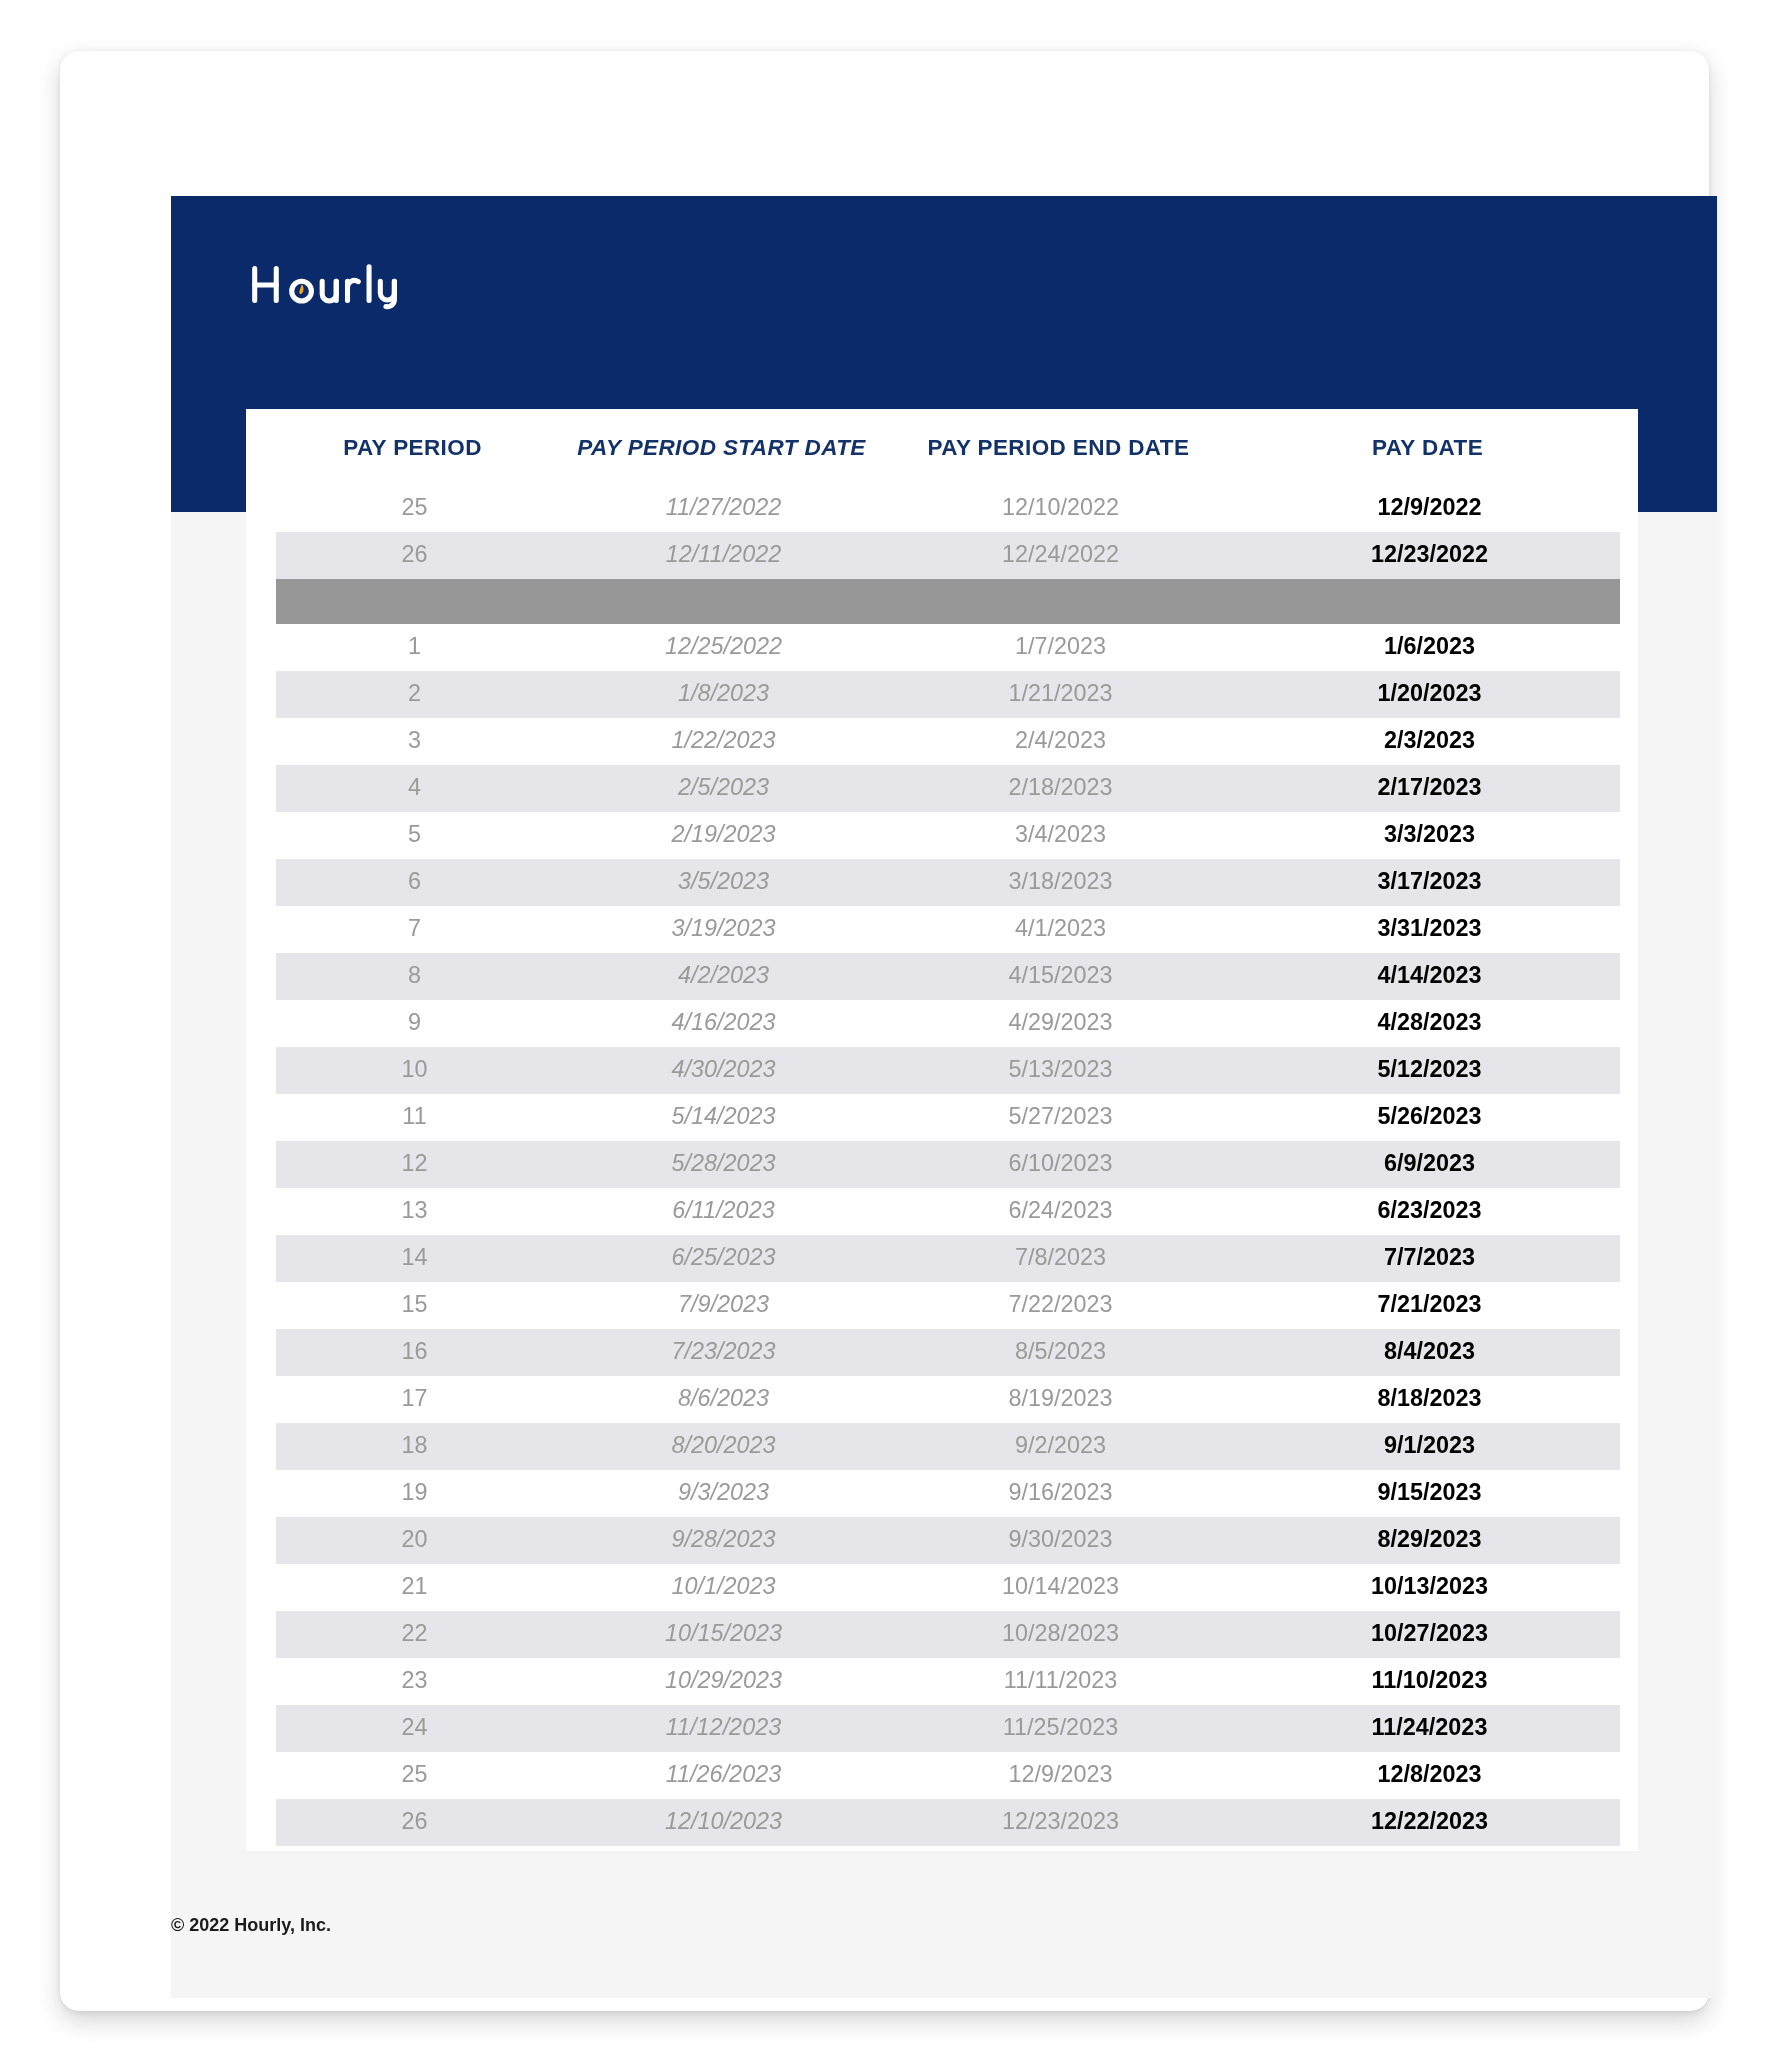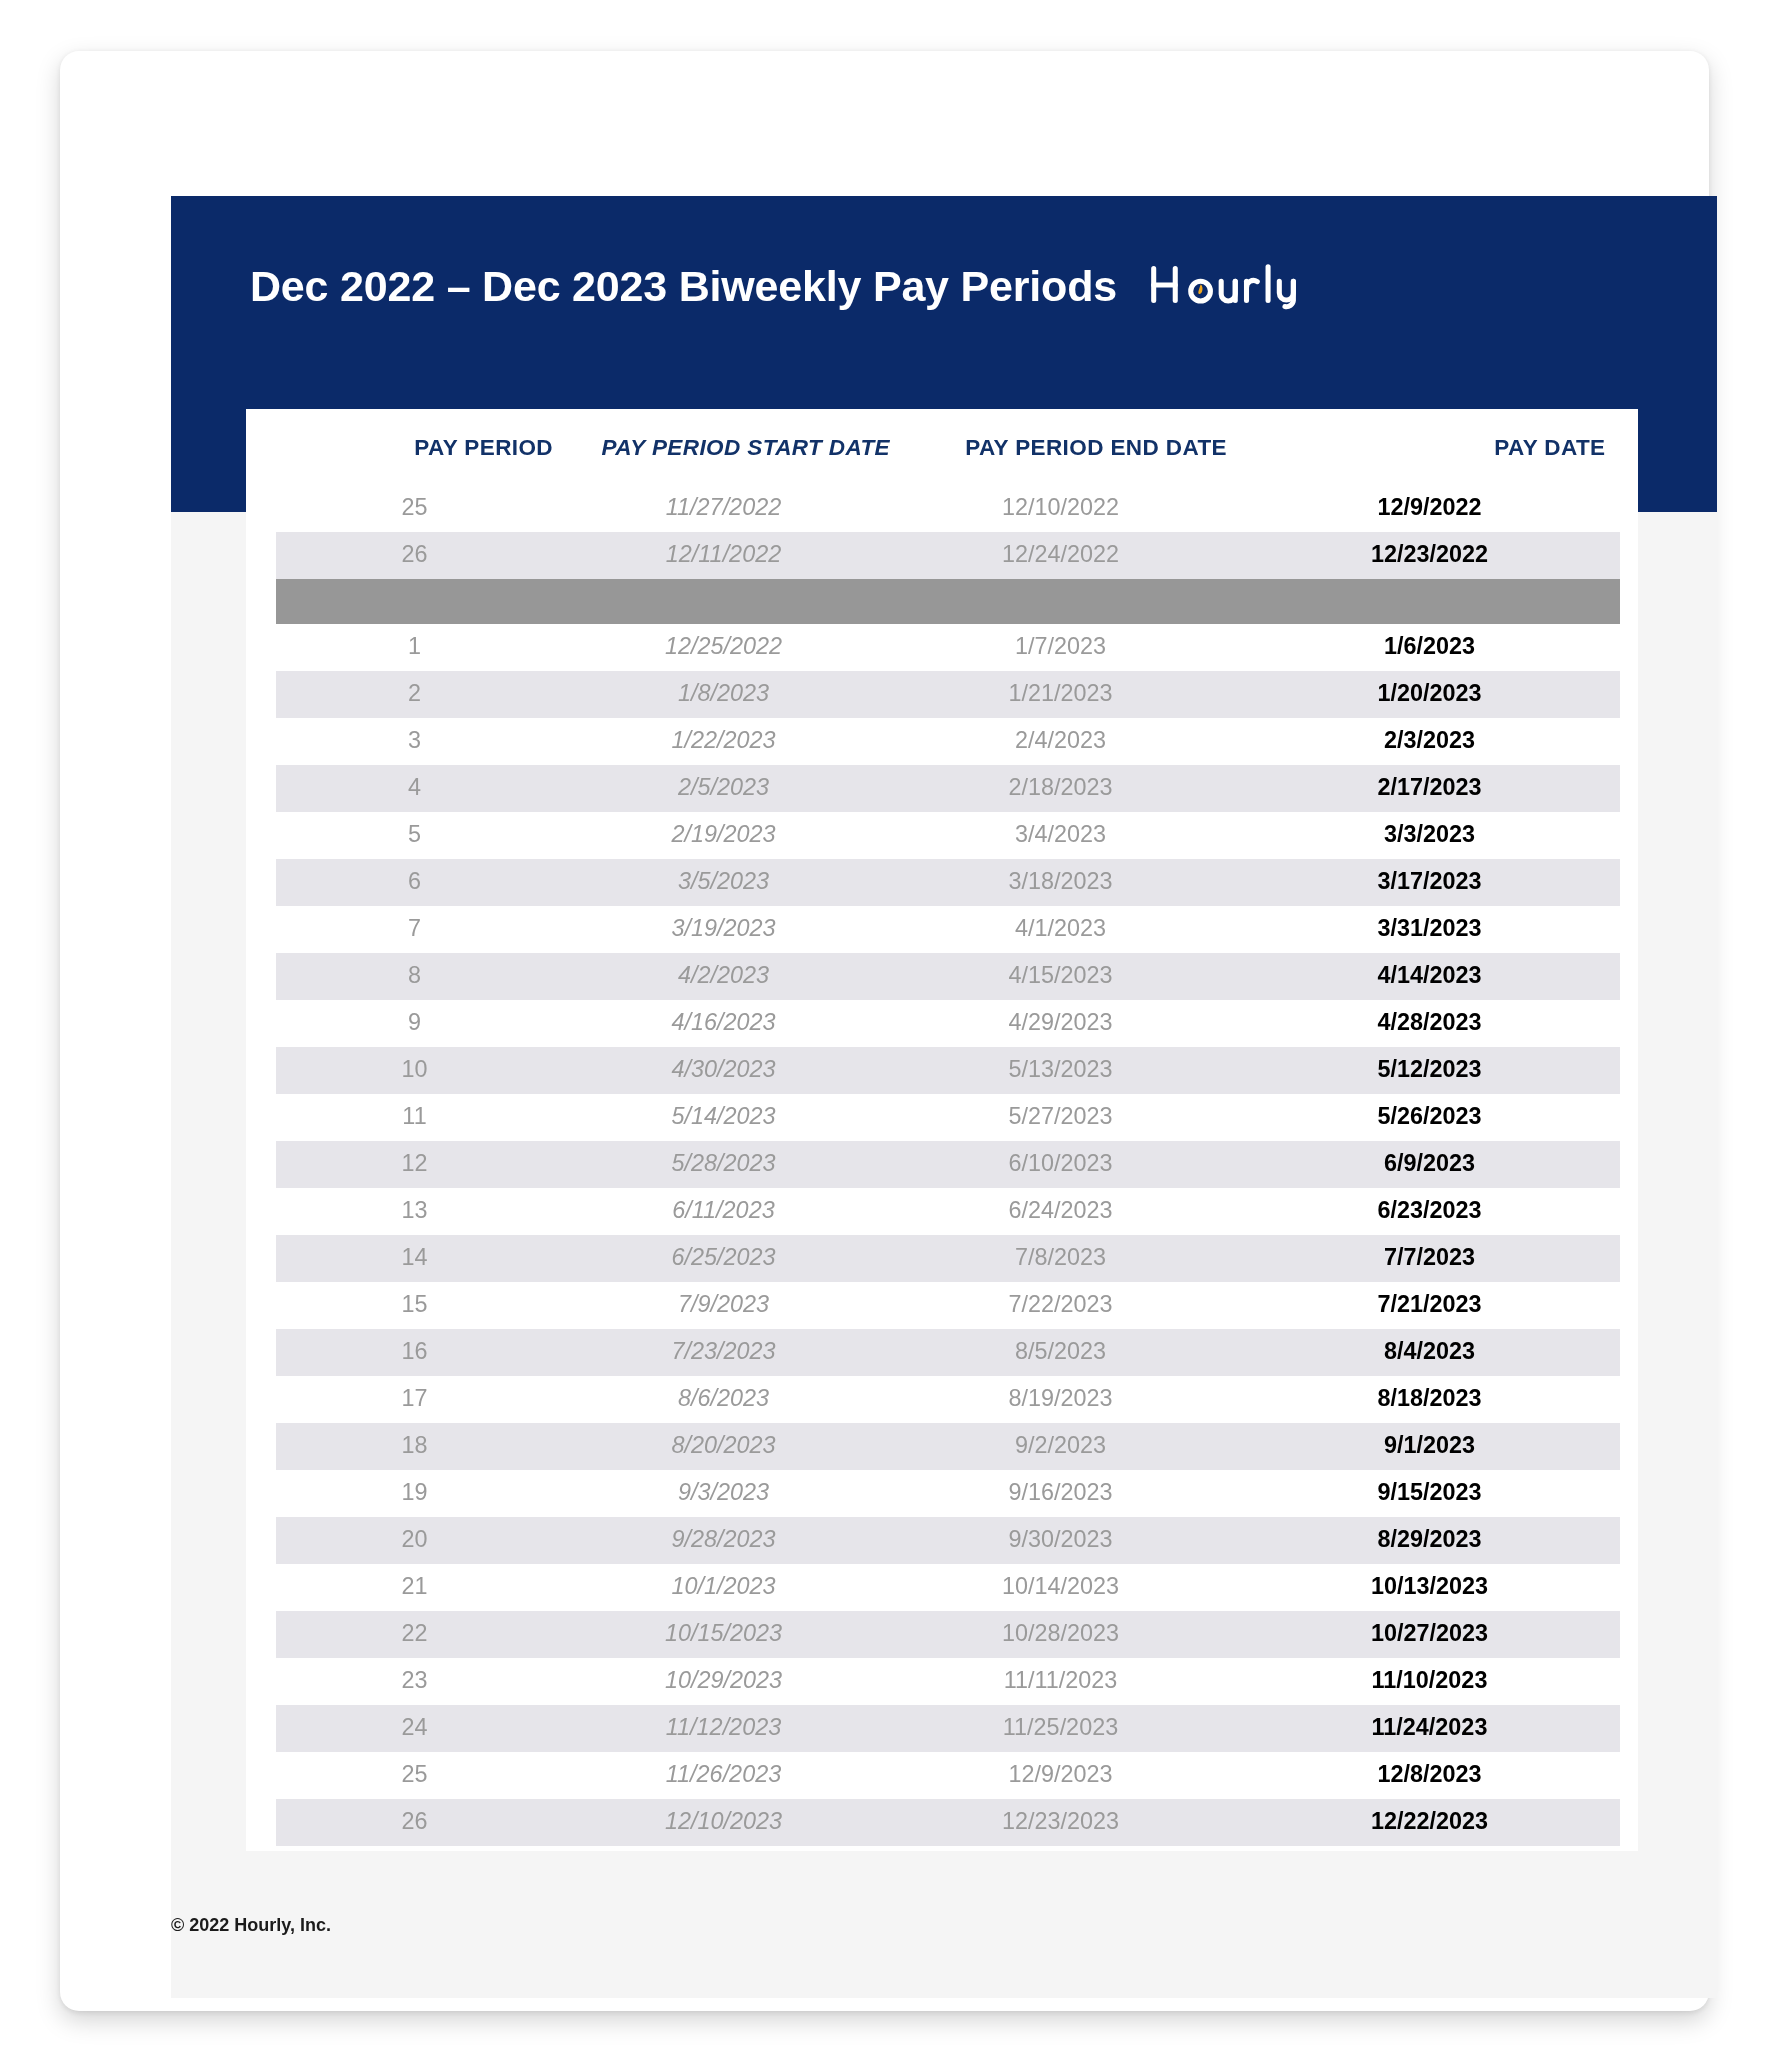--- a/index.html
+++ b/index.html
@@ -92,21 +92,21 @@
   .thead {
     display: flex;
     padding-top: 24px;
     padding-bottom: 9.4px;
   }
   .th {
     color: #123268;
     font-size: 22.5px;
     font-weight: 700;
     letter-spacing: 0.4px;
-    text-align: right;
+    text-align: center;
     line-height: 1.30;
   }
   .c1 { width: 281px; }
   .c2 { width: 337px; font-style: italic; }
   .c3 { width: 337px; }
   .c4 { width: 356px; }
 
   .thead .c1 { padding-left: 26px; }
   .thead .c4 { padding-left: 22.5px; }
 
@@ -177,21 +177,20 @@
 <body>
 
 <div id="page">
 
   <div class="card">
 
     <div class="body-panel"></div>
 
     <div class="header-band">
       <div class="header-inner">
-        <div class="header-title">Dec 2022 – Dec 2023 Biweekly Pay Periods</div>
         <div class="brand-logo">
           <svg width="165" height="49" viewBox="0 0 176 52" aria-hidden="true">
             <g fill="none" stroke="#ffffff" stroke-width="5.4" stroke-linecap="round" stroke-linejoin="round">
 
               <path d="M5 8 L5 42"></path>
               <path d="M28 8 L28 42"></path>
               <path d="M5 25.5 L28 25.5"></path>
 
               <circle cx="55" cy="32" r="10.5"></circle>
 

